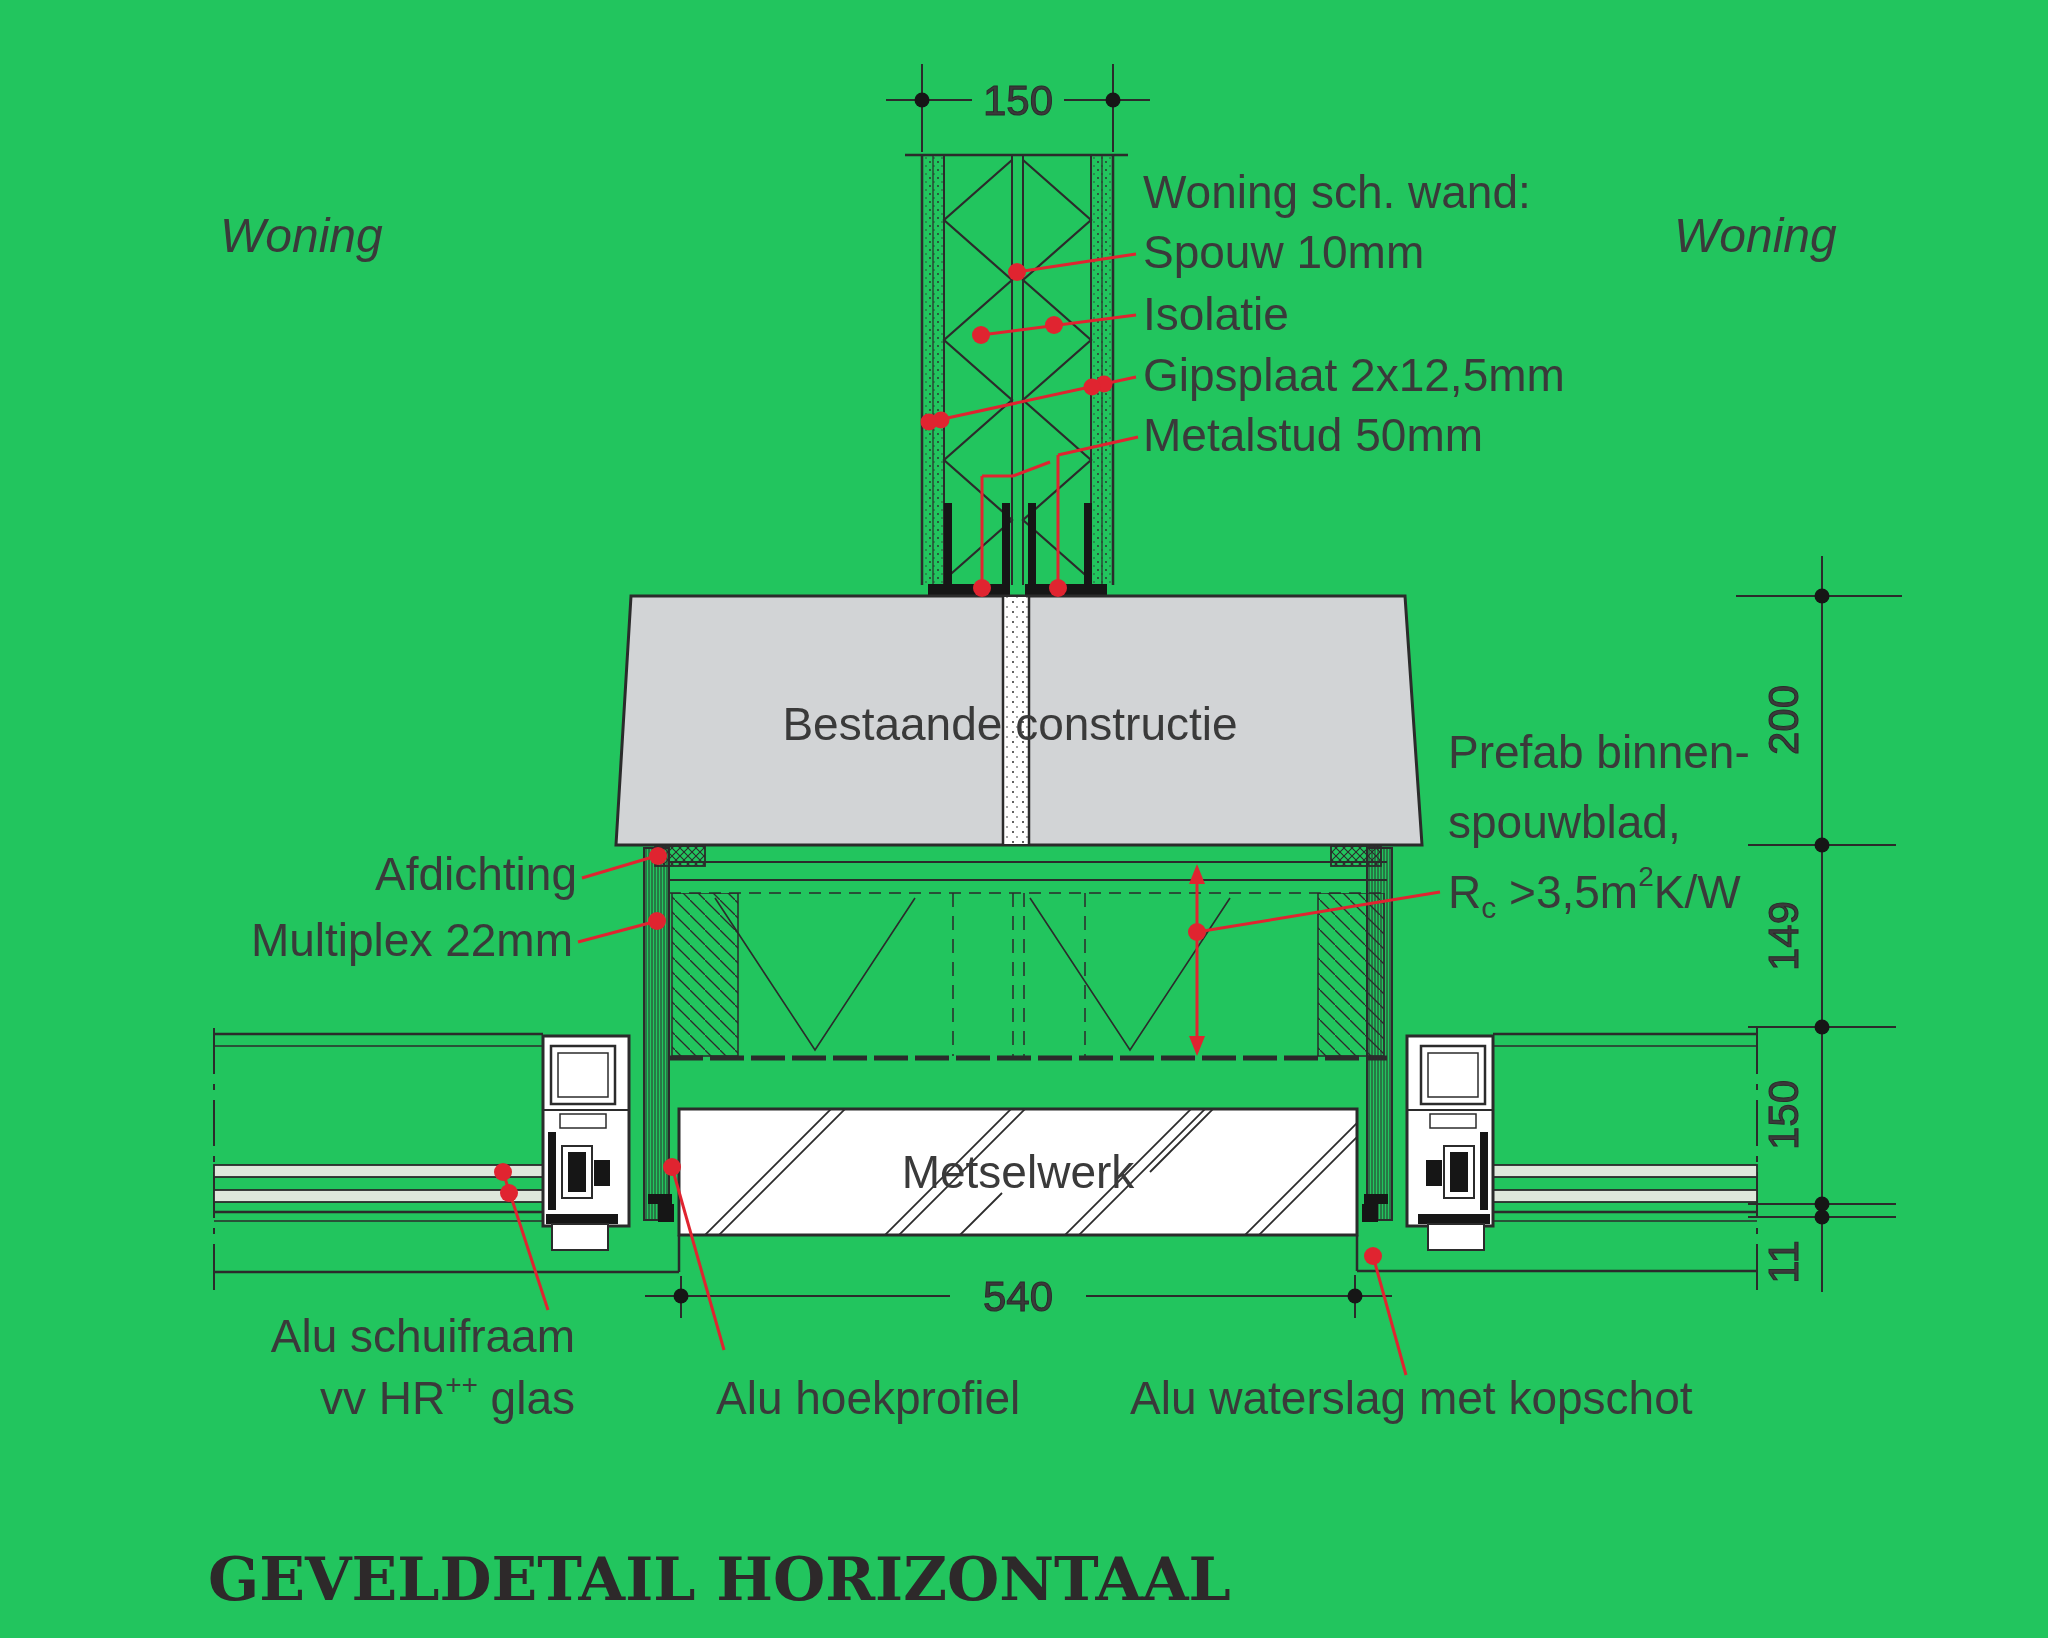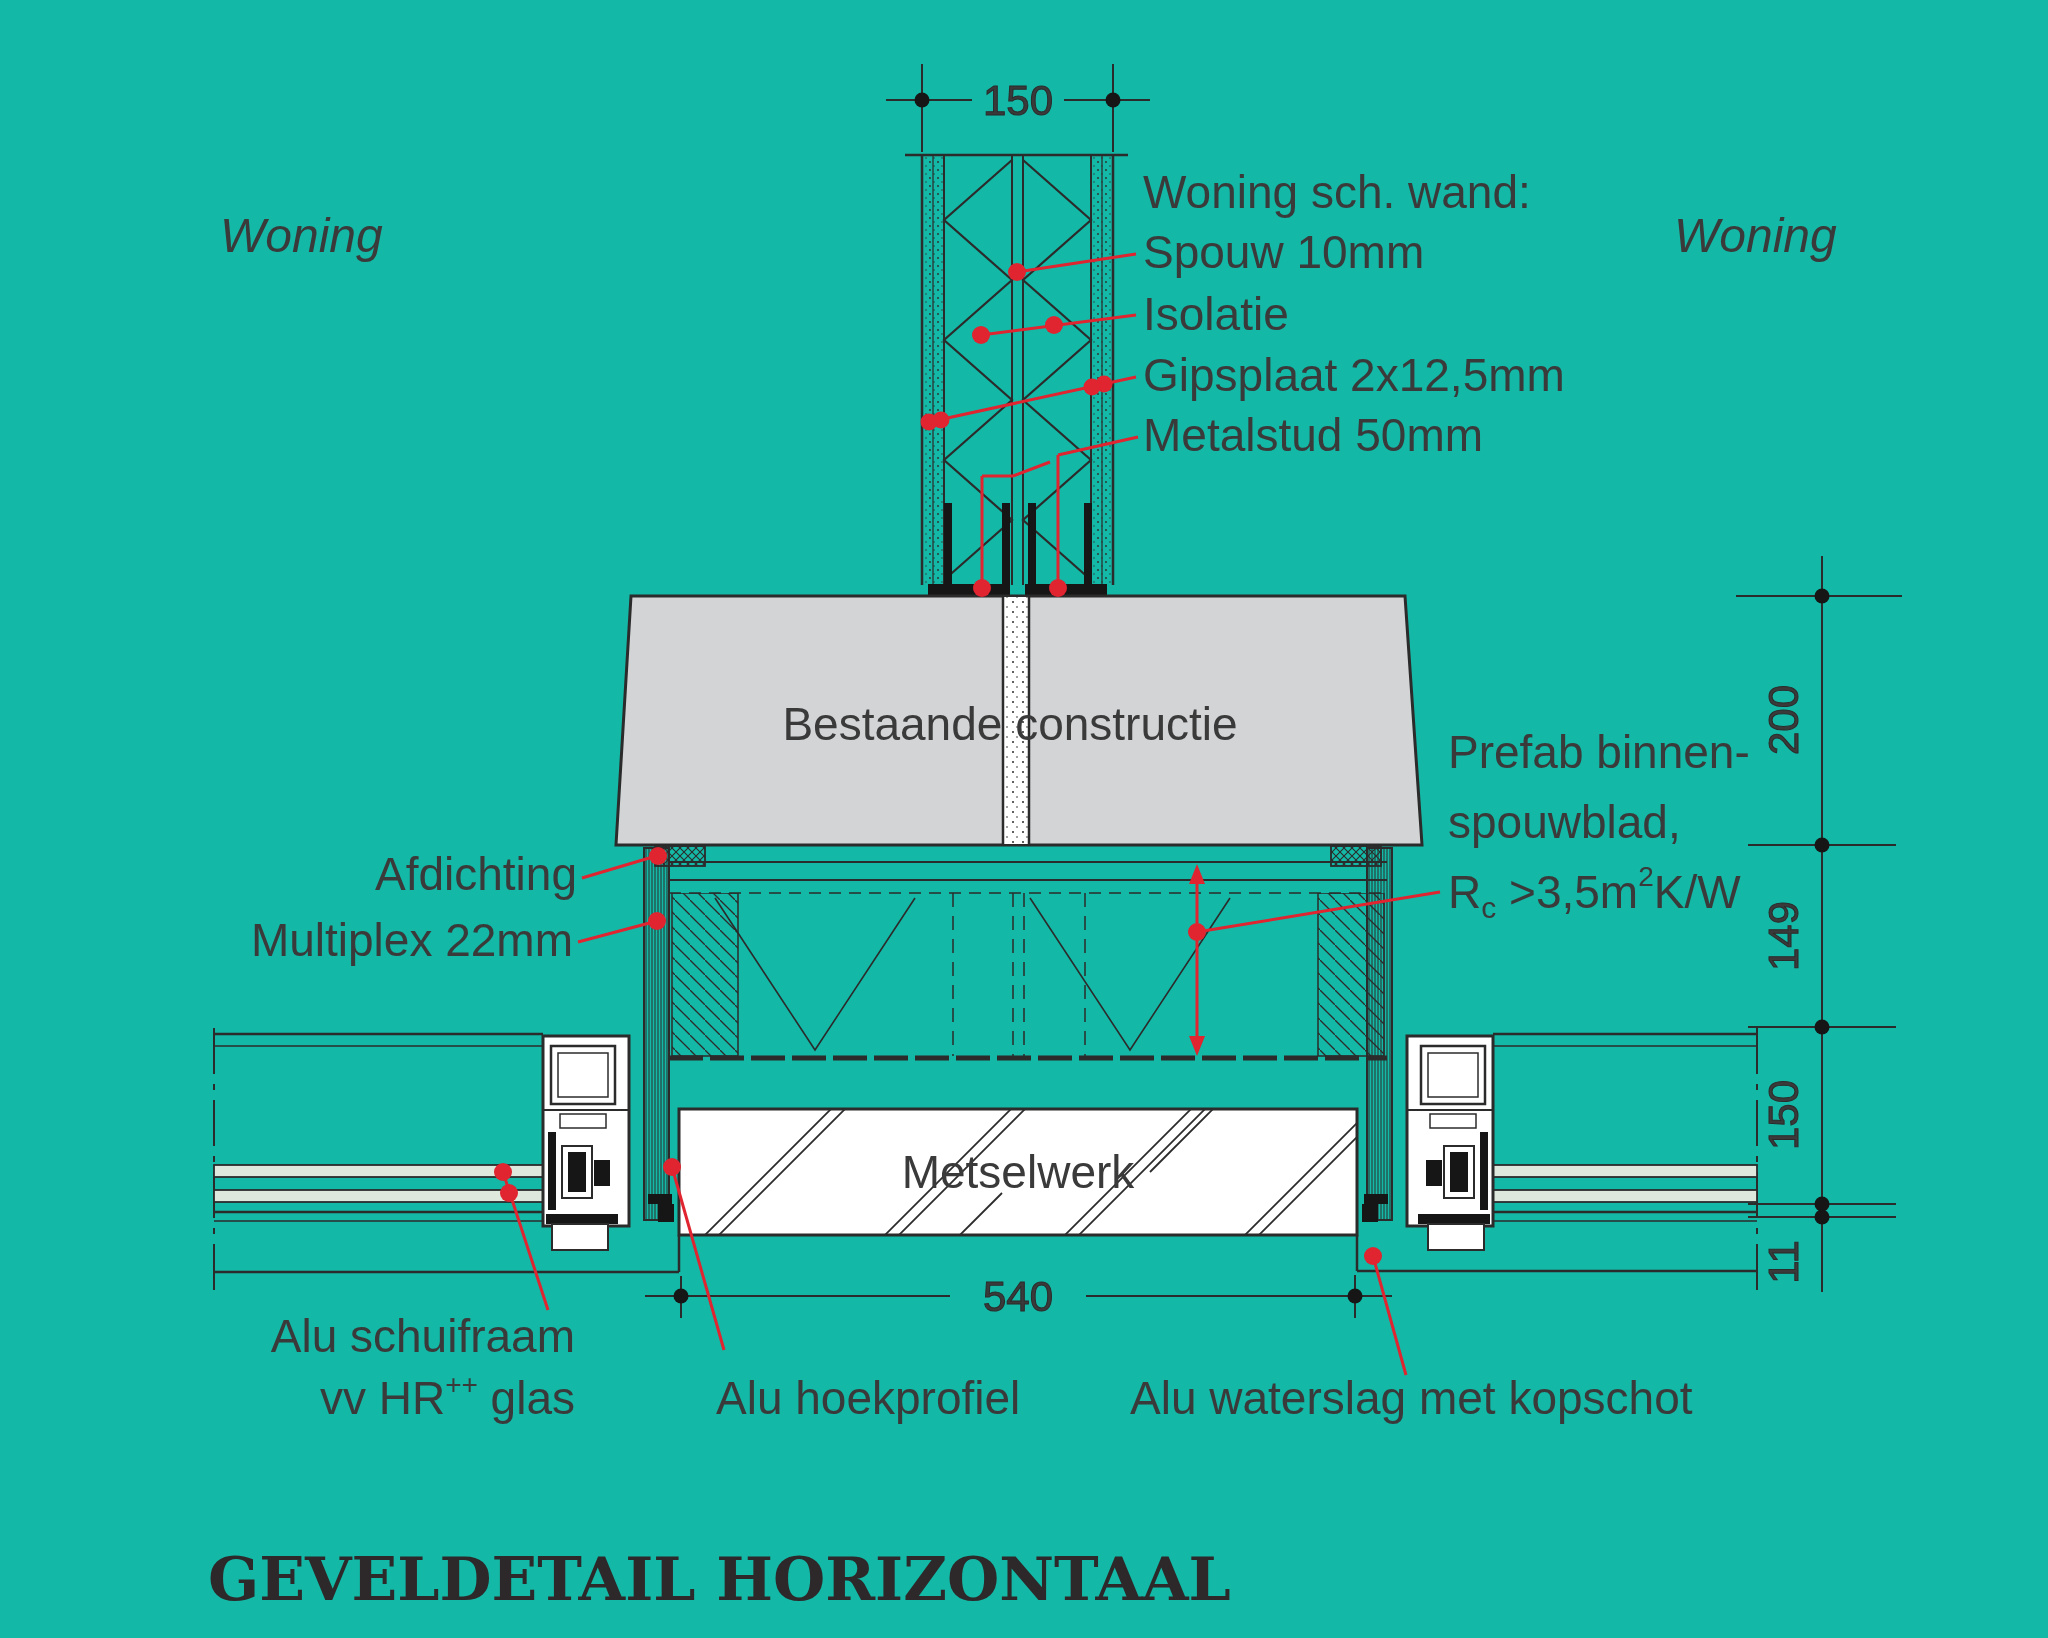--- a/index.html
+++ b/index.html
@@ -1,16 +1,16 @@
 <!DOCTYPE html>
 <html><head>
 <meta charset="utf-8">
 <style>
   html,body{margin:0;padding:0;background:#ffffff;}
-  .stage{position:relative;width:2048px;height:1638px;background:#14b8a6;overflow:hidden;
+  .stage{position:relative;width:2048px;height:1638px;background:#22c55e;overflow:hidden;
          font-family:"Liberation Sans", sans-serif;}
   svg text{font-family:"Liberation Sans", sans-serif;fill:#3a3a3a;}
   .ann{font-size:46px;}
   .dim{font-size:42px;}
   .title-text{font-family:"DejaVu Serif", serif;font-weight:700;font-size:60px;
               letter-spacing:0px;fill:#2d292a;}
   .room{font-size:48px;font-style:italic;fill:#3a3a3a;}
 </style>
 </head>
 <body>

